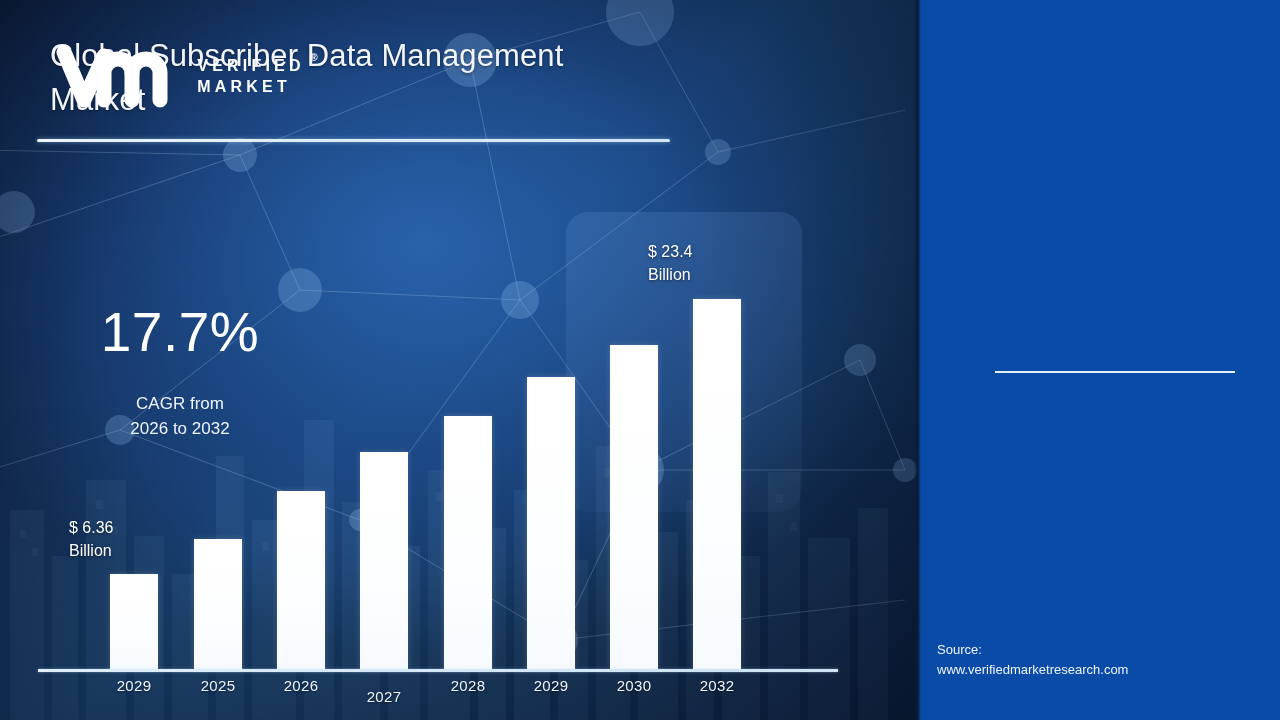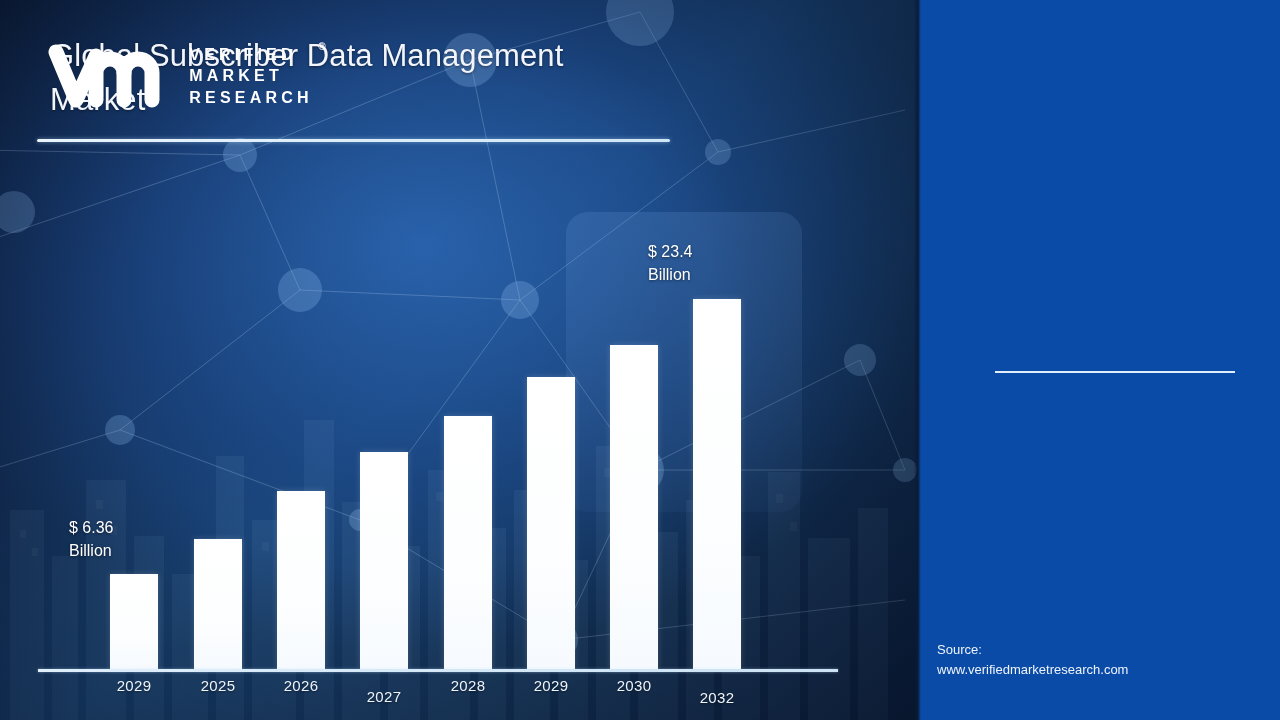--- a/index.html
+++ b/index.html
@@ -213,41 +213,43 @@
 
       <div id="axis-line"></div>
 
       <div class="xtick" style="left:79px;">2029</div>
       <div class="xtick" style="left:163px;">2025</div>
       <div class="xtick" style="left:246px;">2026</div>
       <div class="xtick" style="left:329px;margin-top:11px;">2027</div>
       <div class="xtick" style="left:413px;">2028</div>
       <div class="xtick" style="left:496px;">2029</div>
       <div class="xtick" style="left:579px;">2030</div>
-      <div class="xtick" style="left:662px;margin-top:12px;">2032</div>
+      <div class="xtick" style="left:662px;">2032</div>
     </div>
   </div>
 
   <div id="brand-panel"></div>
   <div id="panel-edge"></div>
 
   <div id="logo-wrap">
     <svg id="logo-mark" width="128" height="72" viewBox="0 0 128 72">
       <g fill="none" stroke="#ffffff" stroke-width="15" stroke-linecap="round" stroke-linejoin="round">
         <path d="M9 12 L29 60 L49 16"></path>
         <path d="M49 60 L49 33 A14 14 0 0 1 77 33 L77 60"></path>
         <path d="M77 33 A14 14 0 0 1 105 33 L105 60"></path>
       </g>
     </svg>
     <div id="logo-type">
       <div class="logo-line">VERIFIED</div>
       <div class="logo-line">MARKET</div>
-      <div class="logo-line">RESEARCH</div>
       <div id="logo-reg">®</div>
     </div>
   </div>
 
+  <div id="cagr-value">17.7%</div>
   <div id="cagr-rule"></div>
+  <div id="cagr-caption">CAGR from
+2026 to 2032</div>
 
   <div id="source-block">Source:
 www.verifiedmarketresearch.com</div>
 
 </div>
 
 </body></html>

